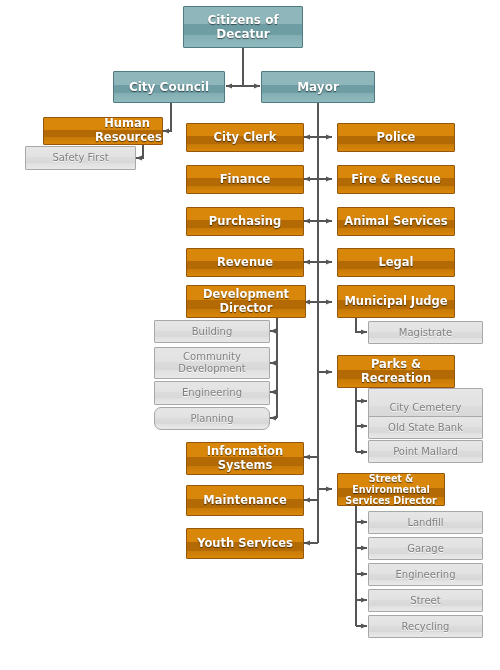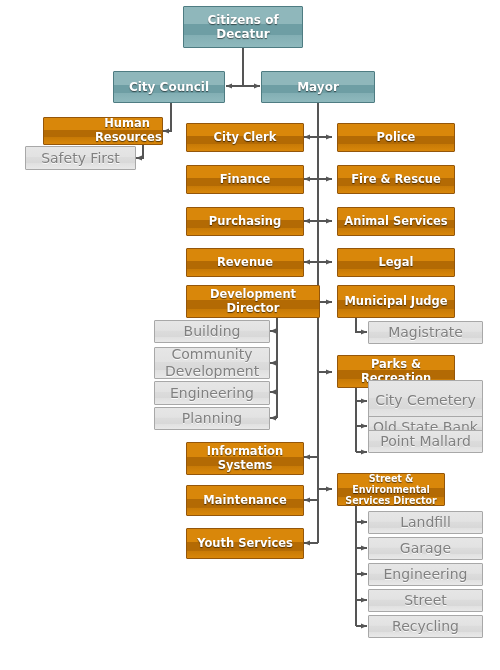--- a/index.html
+++ b/index.html
@@ -80,21 +80,21 @@
 
   
   .gray {
     background: linear-gradient(to bottom,
         #e6e6e6 0%, #e2e2e2 45%,
         #dcdcdc 46%, #d8d8d8 74%,
         #e0e0e0 75%, #e8e8e8 100%);
     border: 1px solid #a8a8a8;
     color: #808080;
     font-weight: normal;
-    font-size: 14px;
+    font-size: 10px;
     text-shadow: 0 1px 0 rgba(255,255,255,0.85);
   }
   .xs { font-size: 9.6px; letter-spacing: -0.1px; }
 </style>
 </head>
 <body>
 
 <div id="chart">
 
   <svg id="connectors" viewBox="0 0 500 670" width="500" height="670" xmlns="http://www.w3.org/2000/svg">
@@ -182,34 +182,34 @@
   </div>
   <div class="node orange" style="left:171px;top:165px;width:118px;height:29px;">
     <span class="lbl">Finance</span>
   </div>
   <div class="node orange" style="left:171px;top:207px;width:118px;height:29px;">
     <span class="lbl">Purchasing</span>
   </div>
   <div class="node orange" style="left:171px;top:248px;width:118px;height:29px;">
     <span class="lbl">Revenue</span>
   </div>
-  <div class="node orange" style="left:171px;top:285px;width:134px;height:33px;">
+  <div class="node orange" style="left:171px;top:285px;width:120px;height:33px;">
     <span class="lbl">Development Director</span>
   </div>
 
   <div class="node gray" style="left:139px;top:320px;width:116px;height:23px;">
     <span class="lbl">Building</span>
   </div>
   <div class="node gray" style="left:139px;top:347px;width:116px;height:32px;">
     <span class="lbl">Community Development</span>
   </div>
   <div class="node gray" style="left:139px;top:381px;width:116px;height:24px;">
     <span class="lbl">Engineering</span>
   </div>
-  <div class="node gray" style="left:139px;top:407px;width:116px;height:23px;">
+  <div class="node gray" style="left:139px;top:407px;width:116px;height:23px;border-radius:7px;">
     <span class="lbl">Planning</span>
   </div>
 
   <div class="node orange" style="left:171px;top:442px;width:118px;height:33px;">
     <span class="lbl">Information Systems</span>
   </div>
   <div class="node orange" style="left:171px;top:485px;width:118px;height:31px;">
     <span class="lbl">Maintenance</span>
   </div>
   <div class="node orange" style="left:171px;top:528px;width:118px;height:31px;">
@@ -232,27 +232,27 @@
     <span class="lbl">Municipal Judge</span>
   </div>
 
   <div class="node gray" style="left:353px;top:321px;width:115px;height:23px;">
     <span class="lbl">Magistrate</span>
   </div>
 
   <div class="node orange" style="left:322px;top:355px;width:118px;height:33px;">
     <span class="lbl">Parks &amp; Recreation</span>
   </div>
-  <div class="node gray" style="left:353px;top:380px;width:115px;height:40px;">
+  <div class="node gray" style="left:353px;top:388px;width:115px;height:40px;">
     <span class="lbl">City Cemetery</span>
   </div>
   <div class="node gray" style="left:353px;top:416px;width:115px;height:23px;">
     <span class="lbl">Old State Bank</span>
   </div>
-  <div class="node gray" style="left:353px;top:430px;width:115px;height:23px;">
+  <div class="node gray" style="left:353px;top:440px;width:115px;height:23px;">
     <span class="lbl">Point Mallard</span>
   </div>
 
   <div class="node orange xs" style="left:322px;top:473px;width:108px;height:33px;">
     <span class="lbl">Street &amp; Environmental Services Director</span>
   </div>
   <div class="node gray" style="left:353px;top:511px;width:115px;height:23px;">
     <span class="lbl">Landfill</span>
   </div>
   <div class="node gray" style="left:353px;top:537px;width:115px;height:23px;">

